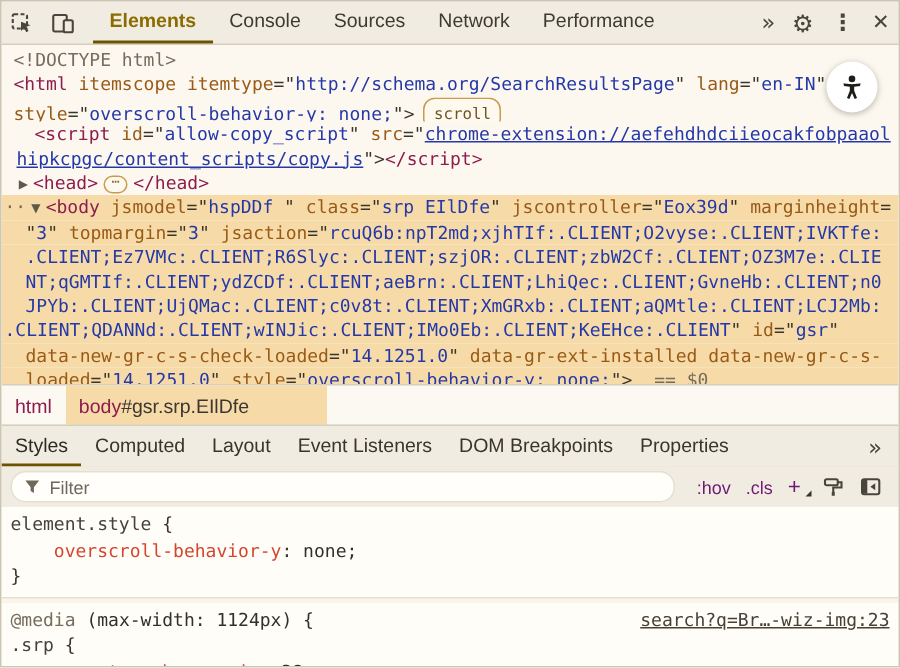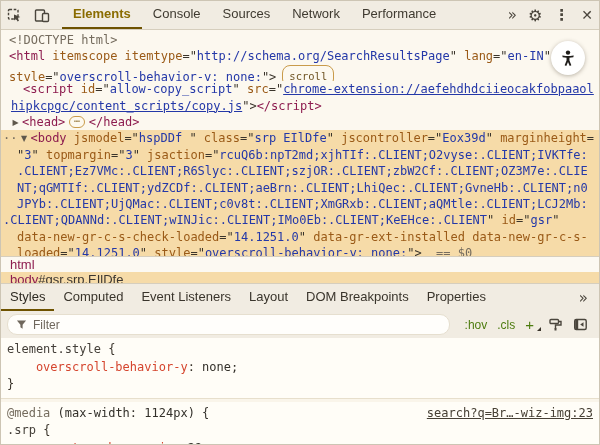--- a/index.html
+++ b/index.html
@@ -45,42 +45,42 @@
     padding:0 4px;margin:0 4px;vertical-align:2px;cursor:pointer;}
 
   
   .a11y{position:absolute;top:40px;left:550px;width:34px;height:34px;border:none;
     border-radius:50%;background:#ffffff;box-shadow:0 1px 4px rgba(60,50,30,.35);
     display:flex;align-items:center;justify-content:center;cursor:pointer;z-index:5;}
 
   
   .crumbs{position:absolute;top:255px;left:0;right:0;height:27px;display:flex;
     align-items:stretch;background:#fcf9f2;border-top:1px solid #d6cebd;
-    font-size:13px;flex-direction:column;}
+    font-size:13px;}
   .crumb{display:flex;align-items:center;padding:0 9px;cursor:pointer;white-space:nowrap;}
   .crumb.sel{background:#f6dba8;padding-right:52px;}
   .crumb .ctag{color:#8d1c4f;}
   .crumb .csuf{color:#3b3631;}
 
   
   .stabs{position:absolute;top:282px;left:0;right:0;height:27px;display:flex;
     align-items:center;background:#f1ece2;border-top:1px solid #d6cebd;
     border-bottom:1px solid #e3dccb;}
   .stab{padding:0 9px;line-height:24px;font-size:13px;color:#3a352c;cursor:pointer;
     border-bottom:2.5px solid transparent;white-space:nowrap;}
   .stab.active{border-bottom:2.5px solid #6e5200;color:#2e2a22;}
   .stabs .chev{margin-left:auto;margin-right:12px;cursor:pointer;}
 
   
   .stoolbar{position:absolute;top:310px;left:0;right:0;height:27px;display:flex;
     align-items:center;background:#f1ece2;padding:0 6px;box-sizing:border-box;justify-content:flex-end;}
   .filter{flex:1;height:19px;background:#fffefb;border:1px solid #e6dfcf;
     border-radius:10px;display:flex;align-items:center;padding:0 8px;gap:6px;
     color:#6f675c;font-size:12px;cursor:text;margin-right:10px;}
-  .sbtn{font-size:12px;color:#4d7c0f;padding:0 5px;cursor:pointer;white-space:nowrap;}
+  .sbtn{font-size:12px;color:#701a75;padding:0 5px;cursor:pointer;white-space:nowrap;}
   .plus{font-size:15px;position:relative;padding-right:9px;}
   .plus::after{content:"";position:absolute;right:2px;bottom:2px;border-left:4px solid transparent;
     border-bottom:4px solid #3a342b;}
   .sicon{display:flex;align-items:center;padding:0 5px;cursor:pointer;}
 
   
   .styles{position:absolute;top:337px;left:0;right:0;bottom:0;background:#faf5ea;
     overflow:hidden;font-family:"DejaVu Sans Mono",monospace;font-size:12px;}
   .rule{background:#fffdf7;border-bottom:1px solid #e7dfcc;padding:3px 6px 4px 6px;
     margin-bottom:3px;}
@@ -156,22 +156,22 @@
       <div class="crumb sel">
         <span class="ctag">body</span>
         <span class="csuf">#gsr.srp.EIlDfe</span>
       </div>
     </div>
 
   <div class="stabs">
     <div style="display:flex" id="styles-tabs">
         <div class="stab active">Styles</div>
         <div class="stab">Computed</div>
+        <div class="stab">Layout</div>
         <div class="stab">Event Listeners</div>
-        <div class="stab">Layout</div>
         <div class="stab">DOM Breakpoints</div>
         <div class="stab">Properties</div>
       </div>
     <span class="glyph chev">»</span>
   </div>
 
   <div class="stoolbar">
     <div class="filter">
       <svg class="ic" width="11" height="11" viewBox="0 0 12 12">
         <path d="M1 1.5h10L7.2 6.3v4.2L4.8 9V6.3z" fill="#6f675c"></path>

